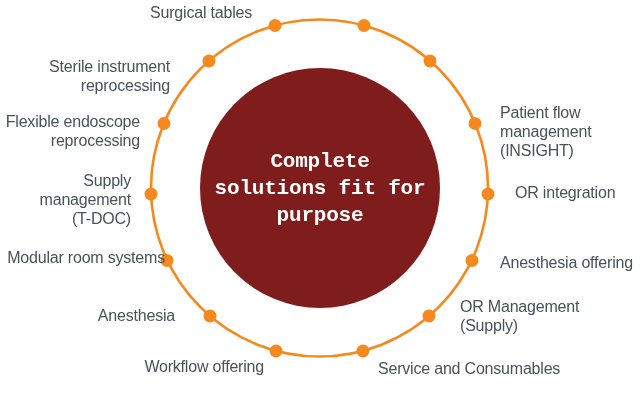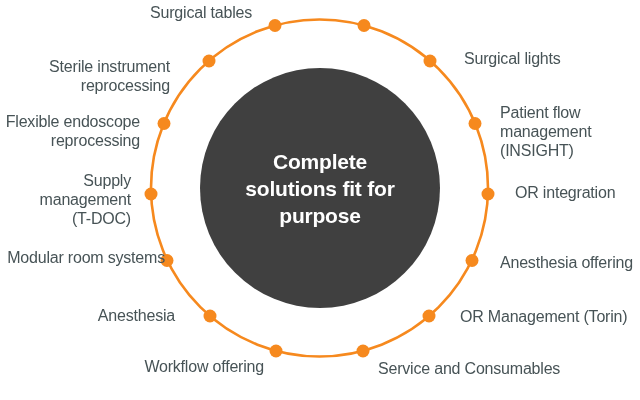--- a/index.html
+++ b/index.html
@@ -16,25 +16,26 @@
   }
   .ring-svg {
     position: absolute;
     left: 0; top: 0;
   }
   .hub {
     position: absolute;
     left: 200px; top: 68px;
     width: 240px; height: 240px;
     border-radius: 50%;
-    background: #404040;
+    background: #7f1d1d;
     display: flex;
     align-items: center;
     justify-content: center;
     text-align: center;
+    font-family: Liberation Mono, monospace;
   }
   .hub-text {
     color: #ffffff;
     font-size: 21px;
     font-weight: bold;
     line-height: 27px;
     letter-spacing: -0.2px;
     white-space: pre-line;
   }
   .spoke-label {
@@ -91,26 +92,25 @@
   <div class="spoke-label anchor-right" style="right: 509px; top: 199px;">Supply management
 (T-DOC)</div>
 
   <div class="spoke-label anchor-right" style="right: 475px; top: 257px;">Modular room systems</div>
 
   <div class="spoke-label anchor-right" style="right: 465px; top: 315px;">Anesthesia</div>
 
   <div class="spoke-label anchor-right" style="right: 376px; top: 366px;">Workflow offering</div>
 
 
-  <div class="spoke-label anchor-left" style="left: 464px; top: 58px;">Surgical lights</div>
 
   <div class="spoke-label anchor-left" style="left: 500px; top: 131px;">Patient flow management
 (INSIGHT)</div>
 
   <div class="spoke-label anchor-left" style="left: 515px; top: 192px;">OR integration</div>
 
   <div class="spoke-label anchor-left" style="left: 500px; top: 262px;">Anesthesia offering</div>
 
-  <div class="spoke-label anchor-left" style="left: 460px; top: 316px;">OR Management (Torin)</div>
+  <div class="spoke-label anchor-left" style="left: 460px; top: 316px;">OR Management (Supply)</div>
 
   <div class="spoke-label anchor-left" style="left: 378px; top: 368px;">Service and Consumables</div>
 
 </div>
 
 </body></html>

